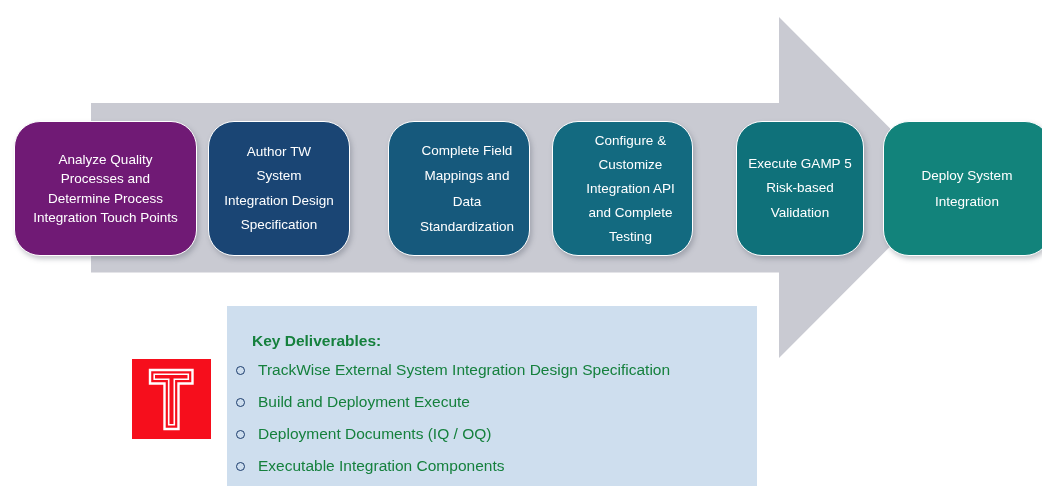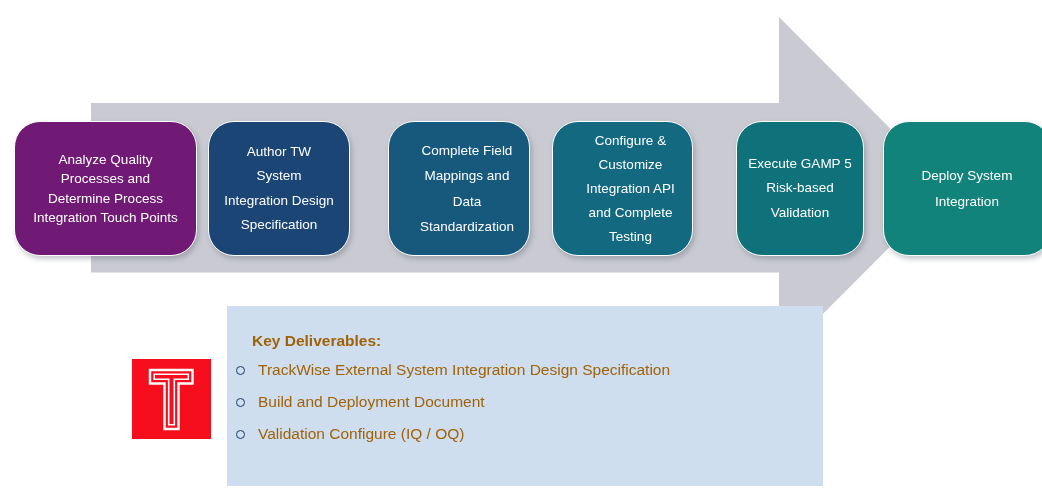--- a/index.html
+++ b/index.html
@@ -16,22 +16,22 @@
     color:#ffffff;font-size:13.5px;text-align:center;
   }
   .step-label{white-space:pre-line;line-height:24px;padding:0 4px;}
   .s1{left:14px;width:183px;}  .s1 .step-label{line-height:19.5px;}
   .s2{left:208px;width:142px;text-align:center;} .s2 .step-label{line-height:24.5px;}
   .s3{left:388px;width:142px;padding-left:16px;} .s3 .step-label{line-height:25.5px;}
   .s4{left:552px;width:141px;padding-left:16px;} .s4 .step-label{line-height:24px;}
   .s5{left:717px;width:128px;margin-left:19px;} .s5 .step-label{line-height:24.5px;}
   .s6{left:883px;width:168px;} .s6 .step-label{line-height:26px;}
   .kd-panel{
-    position:absolute;left:227px;top:306px;width:596px;height:180px;
-    box-sizing:border-box;padding:26px 10px 0 9px;color:#a16207;
+    position:absolute;left:227px;top:306px;width:530px;height:180px;
+    box-sizing:border-box;padding:26px 10px 0 9px;color:#15803d;
   }
   .kd-heading{font-size:15.5px;font-weight:bold;margin-left:16px;height:18px;}
   .kd-list{margin-top:4px;}
   .kd-item{display:flex;align-items:center;height:32px;}
   .kd-bullet{
     flex:0 0 auto;width:7px;height:7px;border:1.4px solid #1b3c6c;border-radius:50%;
     margin-right:13px;
   }
   .kd-text{font-size:15.5px;}
   .logo{
@@ -86,25 +86,29 @@
 
   <div class="kd-panel" style="background: rgb(206, 222, 238);">
     <div class="kd-heading">Key Deliverables:</div>
     <div class="kd-list">
       <div class="kd-item">
         <span class="kd-bullet"></span>
         <span class="kd-text">TrackWise External System Integration Design Specification</span>
       </div>
       <div class="kd-item">
         <span class="kd-bullet"></span>
-        <span class="kd-text">Build and Deployment Document</span>
+        <span class="kd-text">Build and Deployment Execute</span>
       </div>
       <div class="kd-item">
         <span class="kd-bullet"></span>
-        <span class="kd-text">Validation Configure (IQ / OQ)</span>
+        <span class="kd-text">Deployment Documents (IQ / OQ)</span>
+      </div>
+      <div class="kd-item">
+        <span class="kd-bullet"></span>
+        <span class="kd-text">Executable Integration Components</span>
       </div>
     </div>
   </div>
 
   <div class="logo" style="background: rgb(246, 14, 28);">
     <svg viewBox="0 0 79 80" xmlns="http://www.w3.org/2000/svg">
       <path d="M18 11 H60.5 V24.5 H46.5 V70 H32.5 V24.5 H18 Z" fill="none" stroke="#ffffff" stroke-width="2.4" stroke-linejoin="miter"></path>
       <path d="M22.2 15.2 H56.3 V20.3 H42.3 V65.8 H36.7 V20.3 H22.2 Z" fill="none" stroke="#ffffff" stroke-width="1.6" stroke-linejoin="miter"></path>
     </svg>
   </div>

